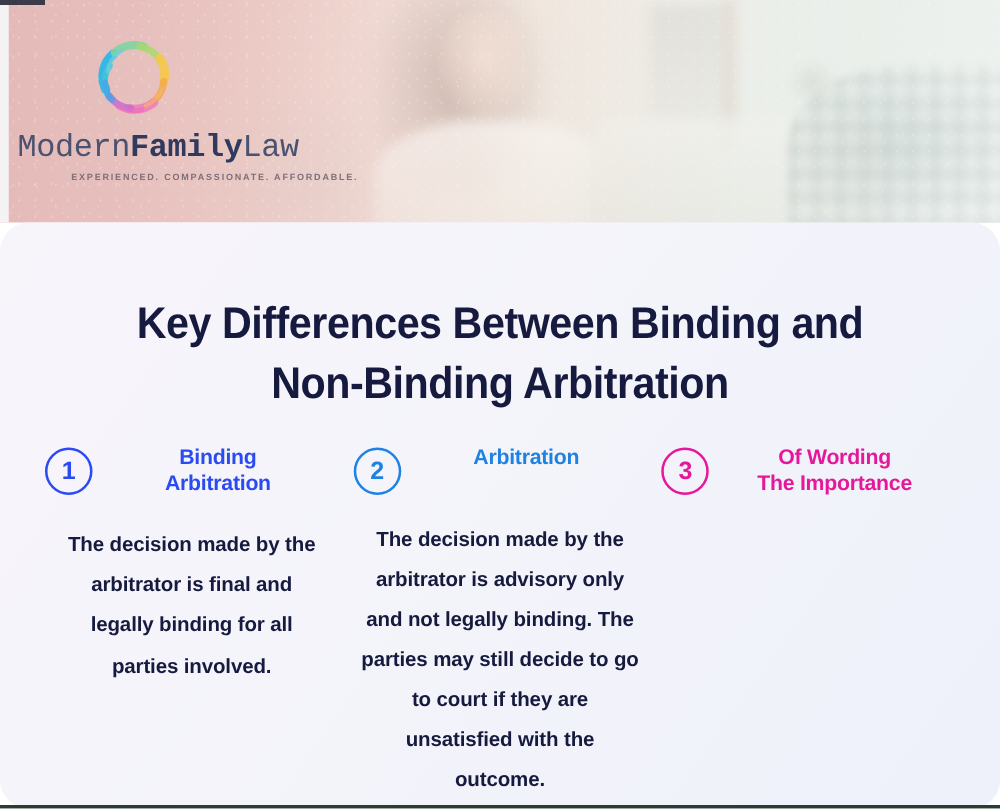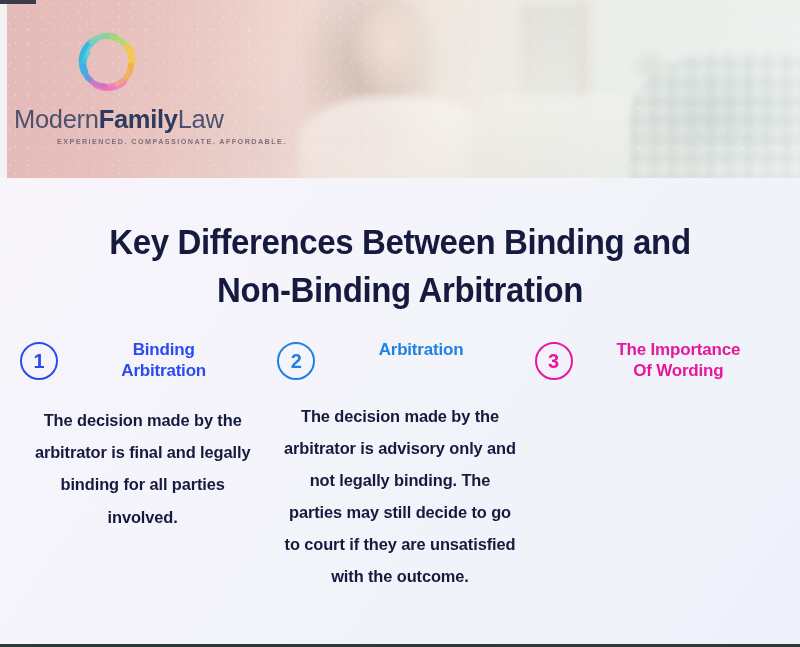--- a/index.html
+++ b/index.html
@@ -174,21 +174,21 @@
     z-index: 20;
     text-align: center;
   }
   .logo-mark {
     width: 80px;
     height: 80px;
     margin: 0 auto 4px auto;
     display: block;
   }
   .logo-wordmark {
-    font-family: Liberation Sans, sans-serif;
+    font-family: Liberation Mono, monospace;
     font-size: 25.5px;
     letter-spacing: -0.3px;
     color: #3b4466;
     white-space: nowrap;
     line-height: 1.05;
   }
   .logo-wordmark .w-light { font-weight: 400; color: #4a5270; }
   .logo-wordmark .w-bold  { font-weight: 700; color: #2f3a5e; }
   .logo-tagline {
     margin-top: 4px;
@@ -199,21 +199,22 @@
     white-space: nowrap;
     padding-left: 43px;
   }
 
   
   .panel {
     position: relative;
     width: 800px;
     height: 469px;
     background: linear-gradient(125deg, #f7f5fa 0%, #f5f4fb 35%, #f2f3fa 62%, #eef1fa 100%);
-    padding: 0;
+    padding: 16px;
+    border-radius: 23px;
   }
 
   .title {
     padding-top: 40px;
     text-align: center;
     color: #161a3e;
     font-family: "Liberation Sans Narrow", "Liberation Sans", sans-serif;
     font-weight: 700;
     font-size: 35.5px;
     line-height: 1.36;
@@ -354,22 +355,22 @@
             <span class="ct-line">Arbitration</span>
           </div>
         </div>
         <p class="col-body">The decision made by the arbitrator is advisory only and not legally binding. The parties may still decide to go to court if they are unsatisfied with the outcome.</p>
       </div>
 
       <div class="col">
         <div class="col-head">
           <div class="badge" id="badge-3" style="color: rgb(229, 24, 156);">3</div>
           <div class="col-title" id="title-3" style="color: rgb(229, 24, 156);">
+            <span class="ct-line">Of Wording</span>
             <span class="ct-line">The Importance</span>
-            <span class="ct-line">Of Wording</span>
           </div>
         </div>
       </div>
 
     </div>
   </div>
 
   <div class="left-edge-strip"></div>
   <div class="top-edge-mark"></div>
   <div class="bottom-edge-line"></div>

